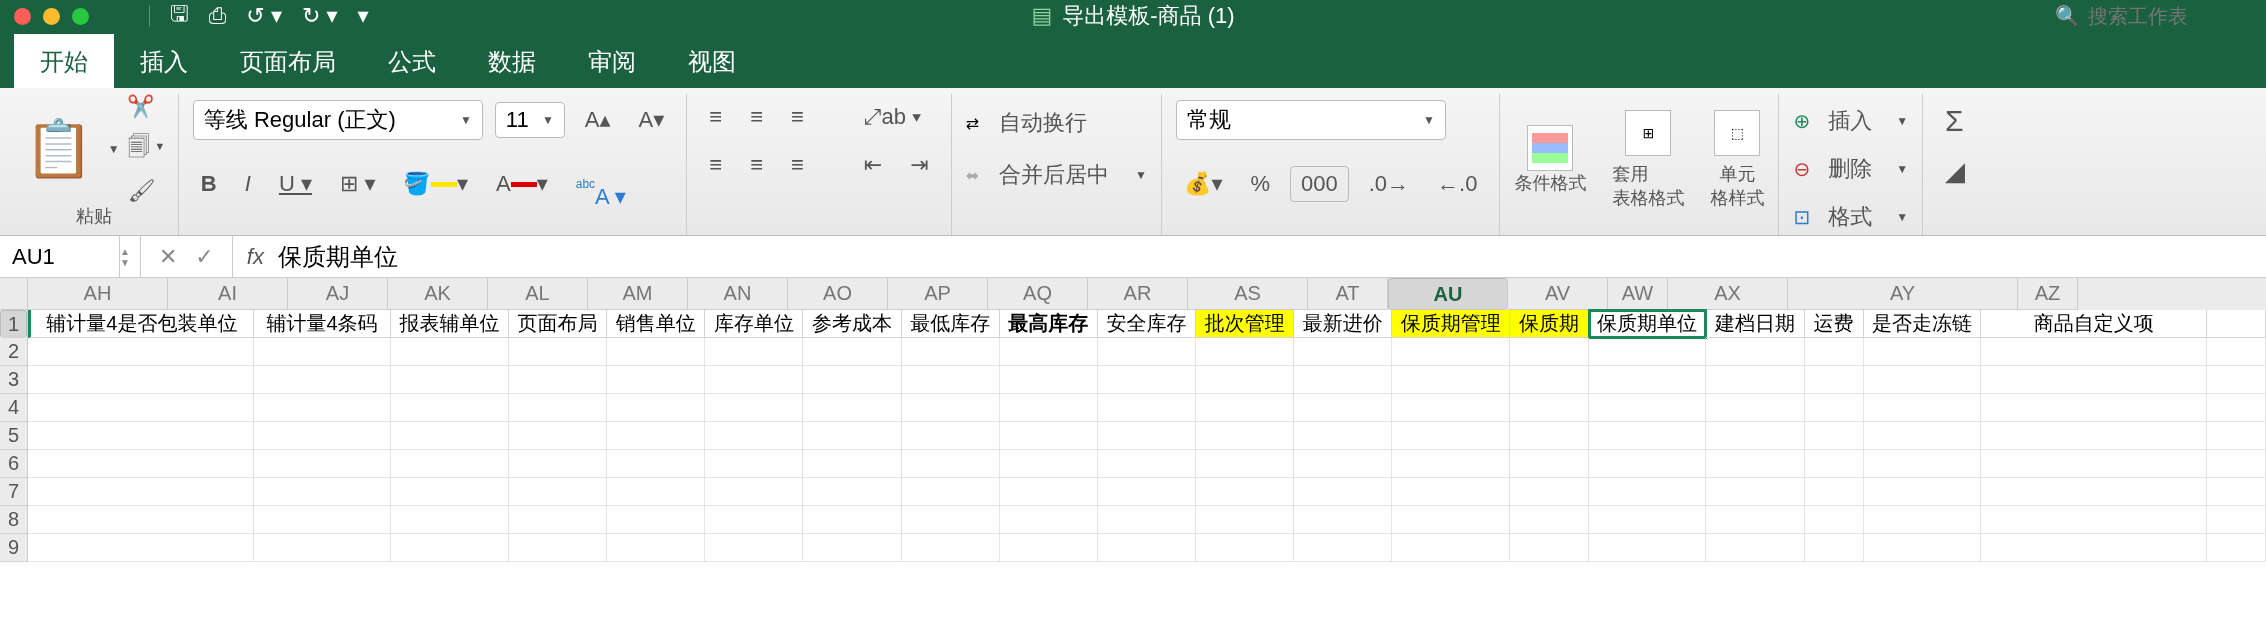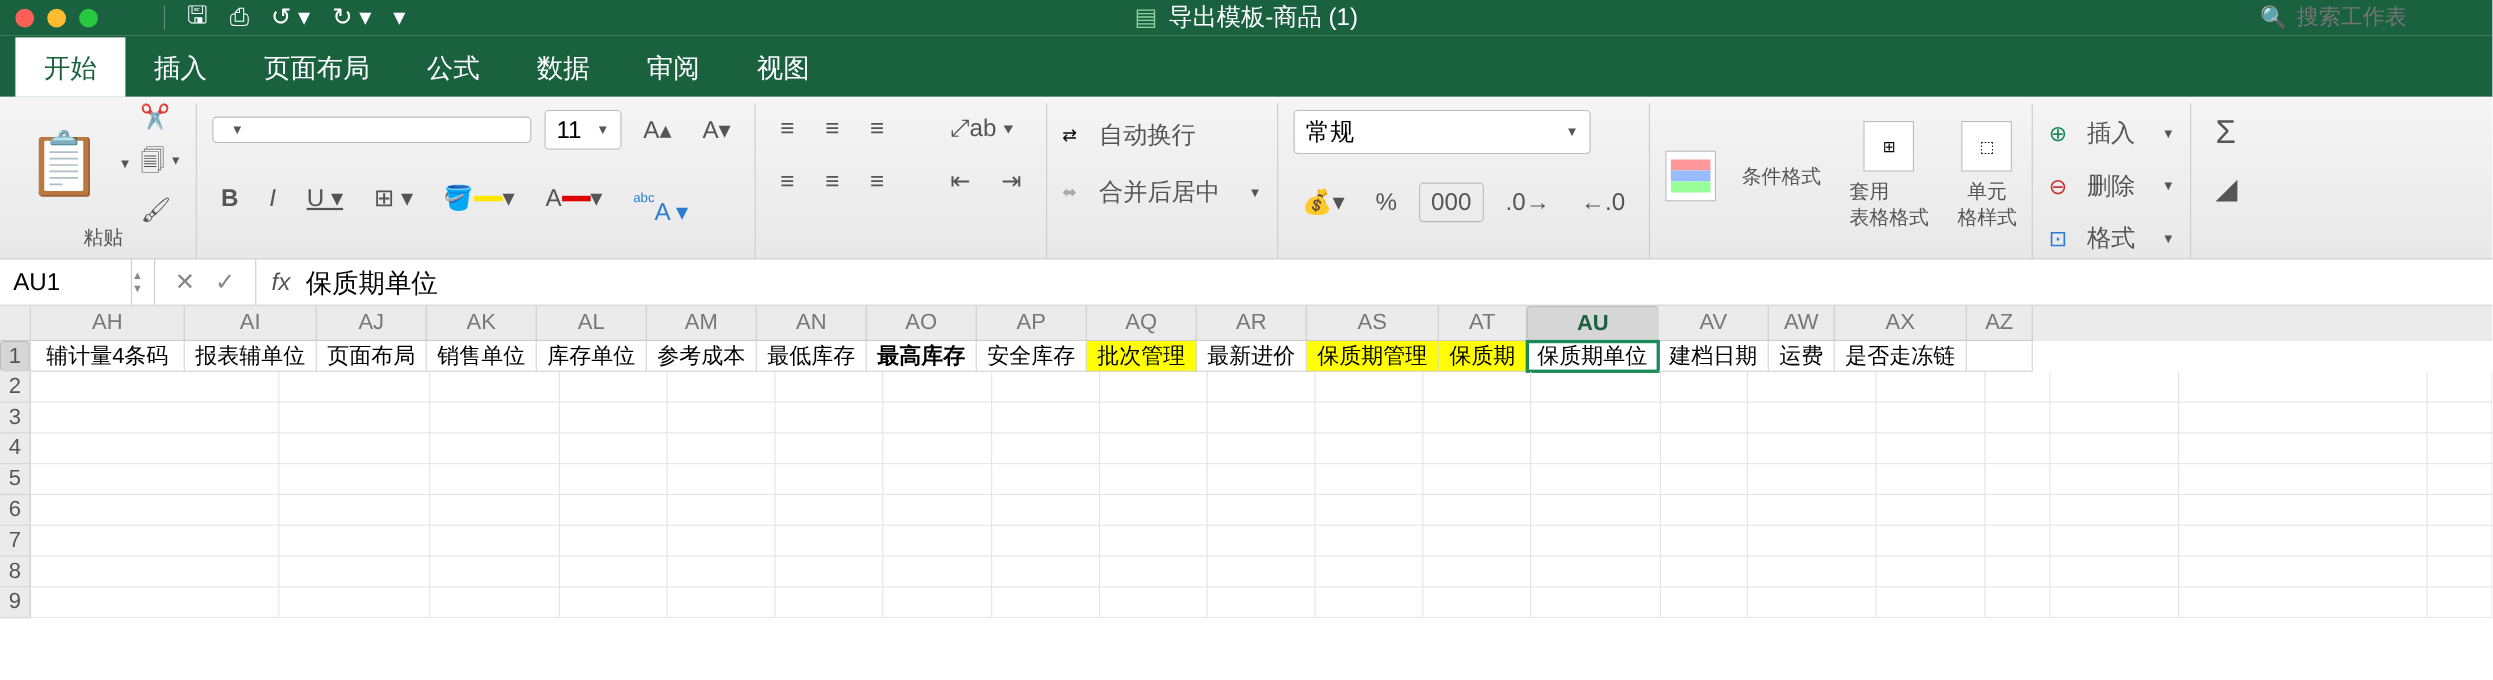--- a/index.html
+++ b/index.html
@@ -109,20 +109,21 @@
         <span>🖌</span>
       </div>
     </div>
     <div class="group-bot">粘贴</div>
   </div>
 
   <div class="group">
     <div style="display:flex;flex-direction:column;gap:14px;padding-top:6px">
       <div class="hrow">
         <div class="sel font-name">
+            <span>等线 Regular (正文)</span>
             <span class="arrow-down">▼</span>
           </div>
         <div class="sel font-size">
             <span>11</span>
             <span class="arrow-down">▼</span>
           </div>
         <span class="btn">A▴</span>
         <span class="btn">A▾</span>
       </div>
       <div class="hrow">
@@ -186,21 +187,21 @@
         <span class="btn" style="border:1px solid #bbb;border-radius:4px;padding:4px 10px">000</span>
         <span class="btn">.0→</span>
         <span class="btn">←.0</span>
       </div>
     </div>
     <div class="group-bot"></div>
   </div>
 
   <div class="group">
     <div class="group-top" style="gap:26px">
-      <div style="display:flex;flex-direction:row;align-items:center;gap:23px">
+      <div style="display:flex;flex-direction:column;align-items:center;gap:0">
         <div class="style-prev" style="display:flex;flex-direction:column">
             <span style="background:#f99;width:36px;height:10px"></span>
             <span style="background:#9bf;width:36px;height:10px"></span>
             <span style="background:#9f9;width:36px;height:10px"></span>
           </div>
         <span style="font-size:18px;color:#555;white-space:pre-line;text-align:center">条件格式</span>
       </div>
       <div style="display:flex;flex-direction:column;align-items:center;gap:6px">
         <div class="style-prev">⊞</div>
         <span style="font-size:18px;color:#555;white-space:pre-line;">套用
@@ -286,40 +287,43 @@
         <div class="ch" style="width: 100px;">AO</div>
         <div class="ch" style="width: 100px;">AP</div>
         <div class="ch" style="width: 100px;">AQ</div>
         <div class="ch" style="width: 100px;">AR</div>
         <div class="ch" style="width: 120px;">AS</div>
         <div class="ch" style="width: 80px;">AT</div>
         <div class="ch sel" style="width: 120px;">AU</div>
         <div class="ch" style="width: 100px;">AV</div>
         <div class="ch" style="width: 60px;">AW</div>
         <div class="ch" style="width: 120px;">AX</div>
+        <div class="ch" style="width: 230px;">AY</div>
         <div class="ch" style="width: 60px;">AZ</div>
       </div>
     <div class="row1" id="row1">
+        <div class="cell first" style="width: 230px;">辅计量4是否包装单位</div>
         <div class="cell" style="width: 140px;">辅计量4条码</div>
         <div class="cell" style="width: 120px;">报表辅单位</div>
         <div class="cell" style="width: 100px;">页面布局</div>
         <div class="cell" style="width: 100px;">销售单位</div>
         <div class="cell" style="width: 100px;">库存单位</div>
         <div class="cell" style="width: 100px;">参考成本</div>
         <div class="cell" style="width: 100px;">最低库存</div>
         <div class="cell" style="width: 100px; font-weight: bold;">最高库存</div>
         <div class="cell" style="width: 100px;">安全库存</div>
         <div class="cell hl" style="width: 100px;">批次管理</div>
         <div class="cell" style="width: 100px;">最新进价</div>
         <div class="cell hl" style="width: 120px;">保质期管理</div>
         <div class="cell hl" style="width: 80px;">保质期</div>
         <div class="cell active" style="width: 120px;">保质期单位</div>
         <div class="cell" style="width: 100px;">建档日期</div>
         <div class="cell" style="width: 60px;">运费</div>
         <div class="cell" style="width: 120px;">是否走冻链</div>
+        <div class="cell" style="width: 230px;">商品自定义项</div>
         <div class="cell" style="width: 60px;"></div>
       </div>
     <div id="empty-rows">
         <div class="emptyrow">
           <div class="cell" style="width: 230px;"></div>
           <div class="cell" style="width: 140px;"></div>
           <div class="cell" style="width: 120px;"></div>
           <div class="cell" style="width: 100px;"></div>
           <div class="cell" style="width: 100px;"></div>
           <div class="cell" style="width: 100px;"></div>

